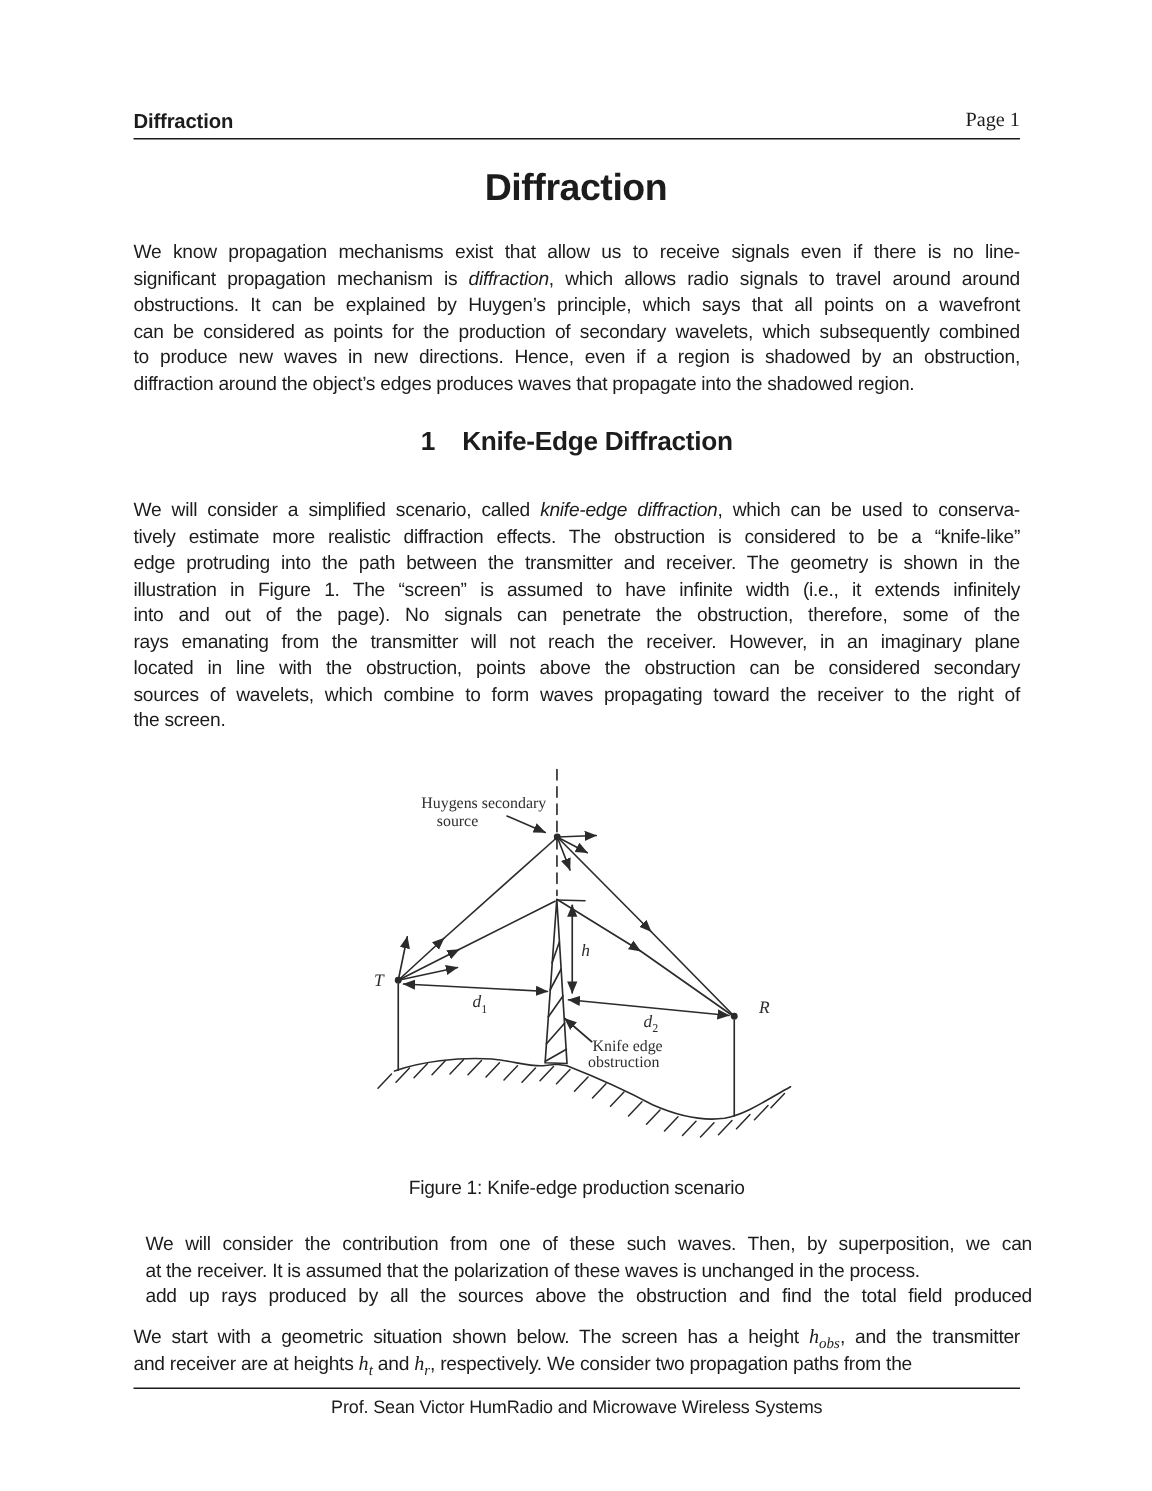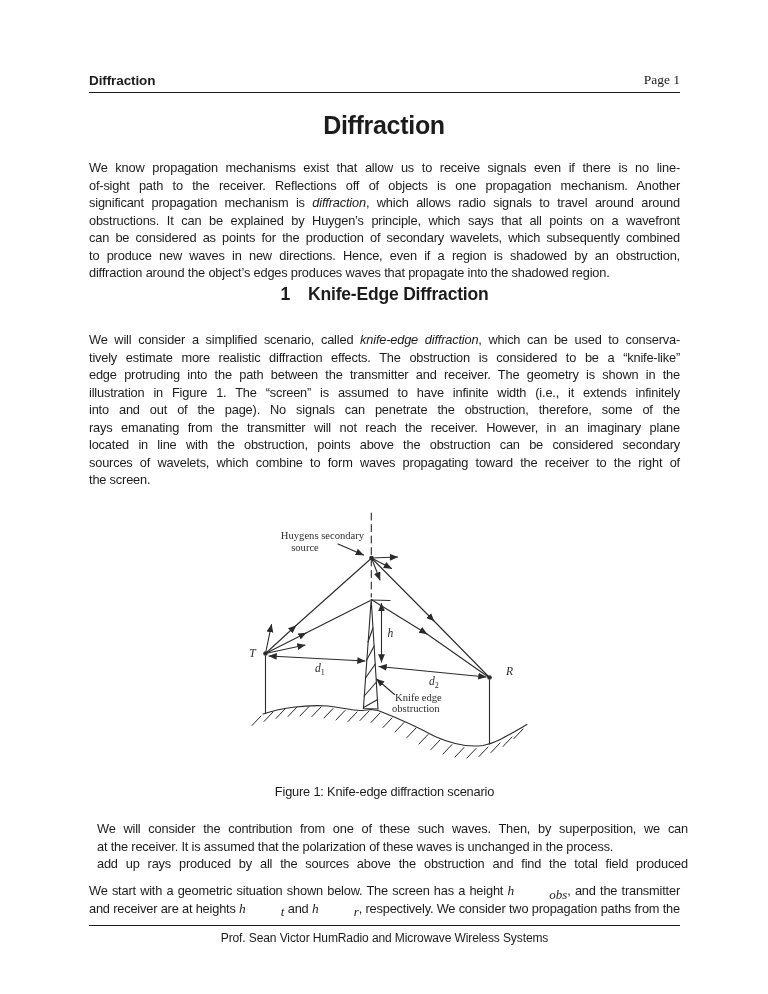--- a/index.html
+++ b/index.html
@@ -22,21 +22,21 @@
     font-size:25px;font-weight:bold;letter-spacing:-0.3px;}
   .sec-heading{left:89px;width:591px;top:284px;text-align:center;
     font-size:17.5px;font-weight:bold;letter-spacing:-0.2px;}
   .sec-heading .sec-num{margin-right:18px;}
   
   .para{left:89px;width:591px;font-size:12.8px;line-height:17.5px;letter-spacing:-0.18px;}
   .tline{text-align:justify;text-align-last:justify;white-space:normal;height:17.5px;overflow:visible;}
   .tline.lastline{text-align-last:left;}
   em{font-style:italic;}
   .mi{font-family:"Liberation Serif",serif;font-style:italic;font-size:13.4px;letter-spacing:0;}
-  .mi sub{font-size:13px;line-height:0;margin-left:35px;}
+  .mi sub{font-size:10px;line-height:0;}
   .p1{top:159px;} .p2{top:331px;} .p3{top:820px;margin-left:8px;} .p4{top:882px;}
   
   .fig-svg{left:243px;top:504px;}
   .fig-caption{left:89px;width:591px;top:784px;text-align:center;font-size:12.8px;letter-spacing:-0.18px;}
   
   .page-footer{
     left:89px;width:591px;top:925px;
     display:flex;justify-content:center;align-items:flex-start;
     border-top:1.3px solid #1a1a1a;padding-top:5px;font-size:12px;letter-spacing:-0.1px;
   }
@@ -50,21 +50,20 @@
 
 <div class="abs page-header">
   <span class="hdr-left">Diffraction</span>
   <span class="hdr-right">Page 1</span>
 </div>
 
 <div class="abs doc-title">Diffraction</div>
 
 <div class="abs para p1">
     <div class="tline">We know propagation mechanisms exist that allow us to receive signals even if there is no line-</div>
-    <div class="tline">of-sight path to the receiver. Reflections off of objects is one propagation mechanism. Another</div>
     <div class="tline">significant propagation mechanism is <em>diffraction</em>, which allows radio signals to travel around around</div>
     <div class="tline">obstructions. It can be explained by Huygen’s principle, which says that all points on a wavefront</div>
     <div class="tline">can be considered as points for the production of secondary wavelets, which subsequently combined</div>
     <div class="tline">to produce new waves in new directions. Hence, even if a region is shadowed by an obstruction,</div>
     <div class="tline lastline">diffraction around the object’s edges produces waves that propagate into the shadowed region.</div>
   </div>
 
 <div class="abs sec-heading">
   <span class="sec-num">1</span><span>Knife-Edge Diffraction</span>
 </div>
@@ -172,21 +171,21 @@
   <text class="lbl" x="305" y="550.5" text-anchor="middle">source</text>
   <text class="var" x="252.5" y="657" text-anchor="middle">T</text>
   <text class="var" x="509.5" y="675" text-anchor="middle">R</text>
   <text class="var" x="315" y="671.5"><tspan>d</tspan><tspan class="varsub" dy="3.5">1</tspan></text>
   <text class="var" x="429" y="684.5"><tspan>d</tspan><tspan class="varsub" dy="3.5">2</tspan></text>
   <text class="var" x="387.5" y="637">h</text>
   <text class="lbl" x="395" y="700.5">Knife edge</text>
   <text class="lbl" x="392" y="711.5">obstruction</text>
 </svg>
 
-<div class="abs fig-caption">Figure 1: Knife-edge diffraction scenario</div>
+<div class="abs fig-caption">Figure 1: Knife-edge production scenario</div>
 
 <div class="abs para p3">
     <div class="tline">We will consider the contribution from one of these such waves. Then, by superposition, we can</div>
     <div class="tline lastline">at the receiver. It is assumed that the polarization of these waves is unchanged in the process.</div>
     <div class="tline">add up rays produced by all the sources above the obstruction and find the total field produced</div>
   </div>
 <div class="abs para p4">
     <div class="tline">We start with a geometric situation shown below. The screen has a height <span class="mi">h<sub>obs</sub></span>, and the transmitter</div>
     <div class="tline lastline">and receiver are at heights <span class="mi">h<sub>t</sub></span> and <span class="mi">h<sub>r</sub></span>, respectively. We consider two propagation paths from the</div>
   </div>

